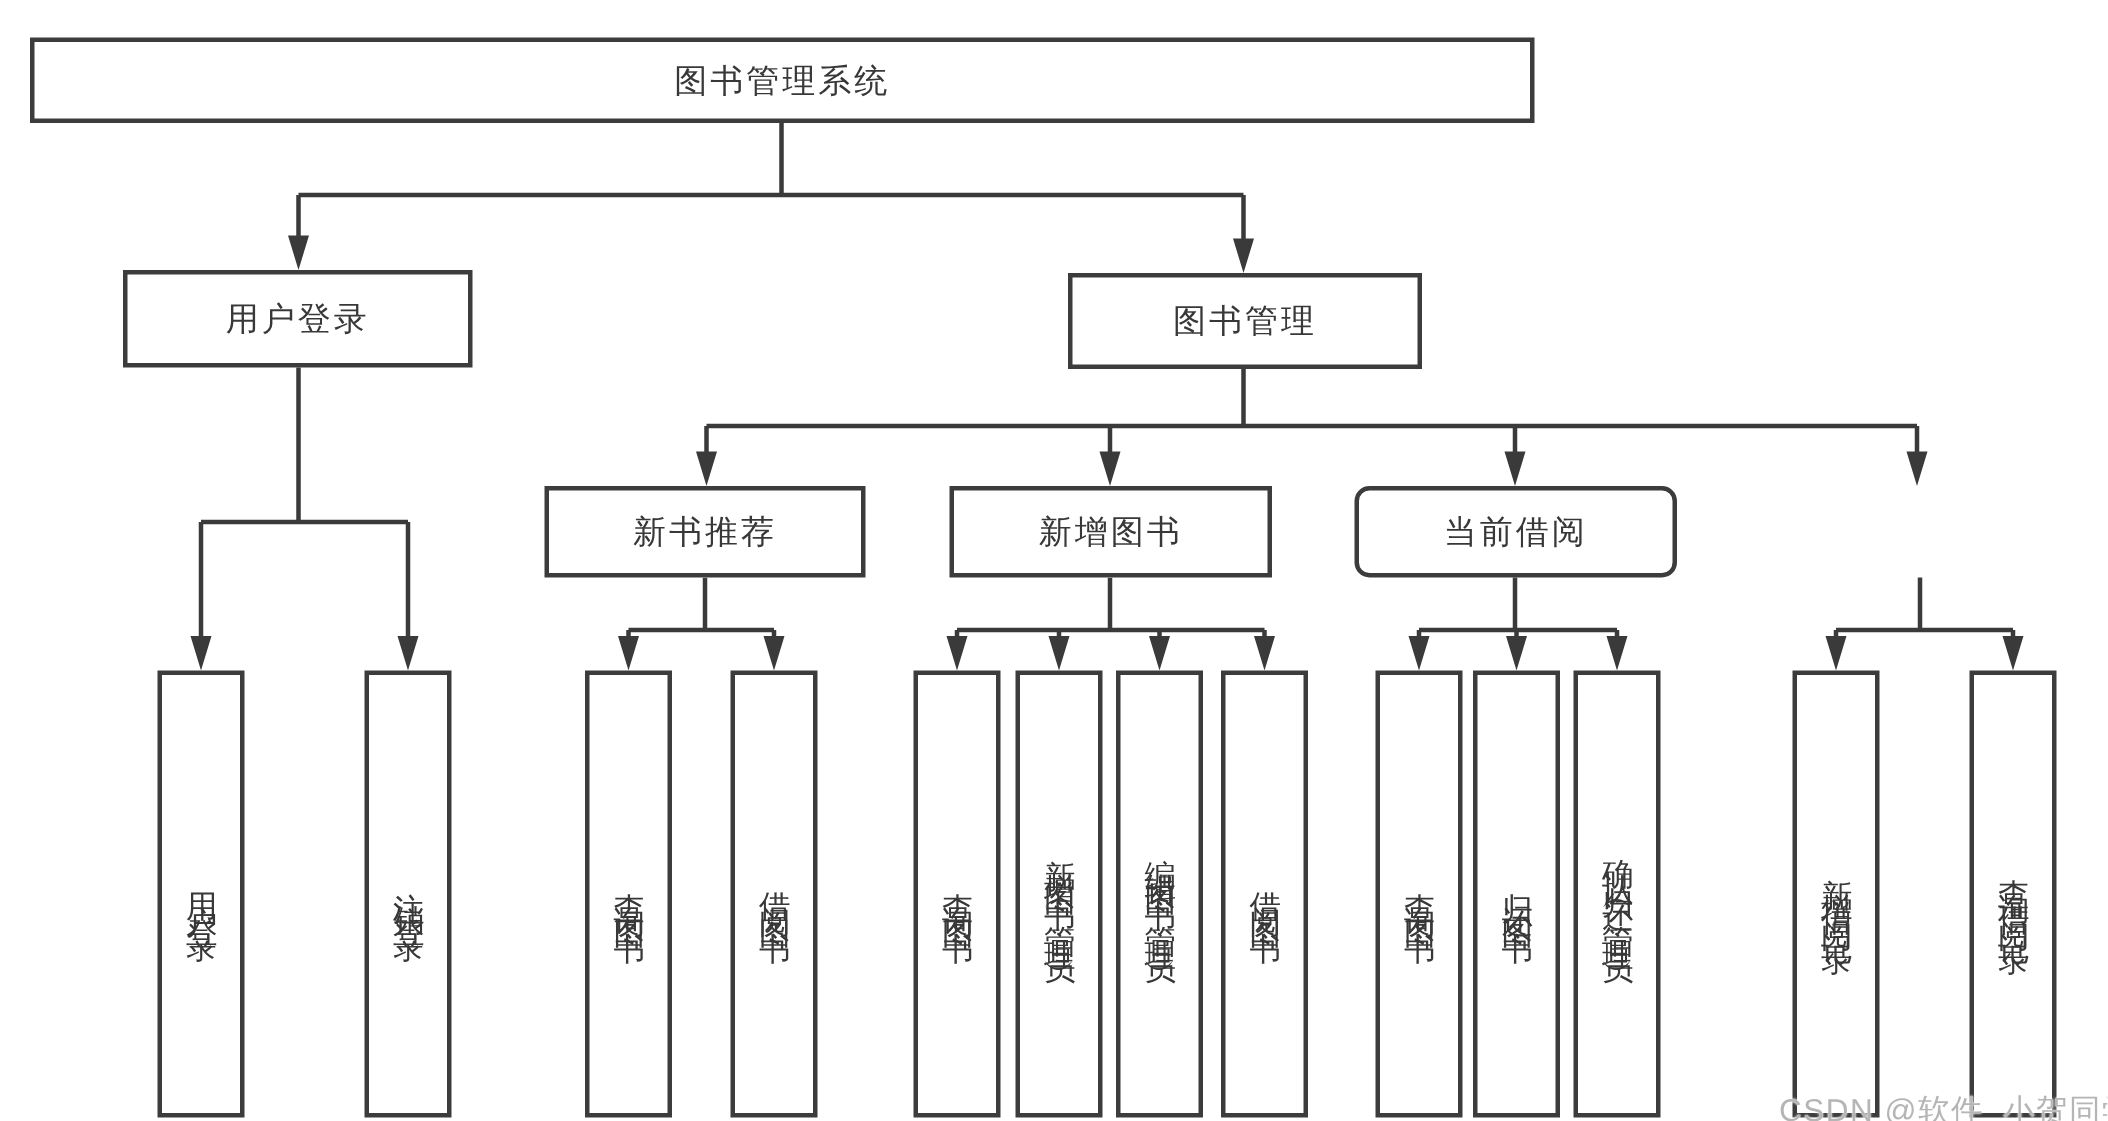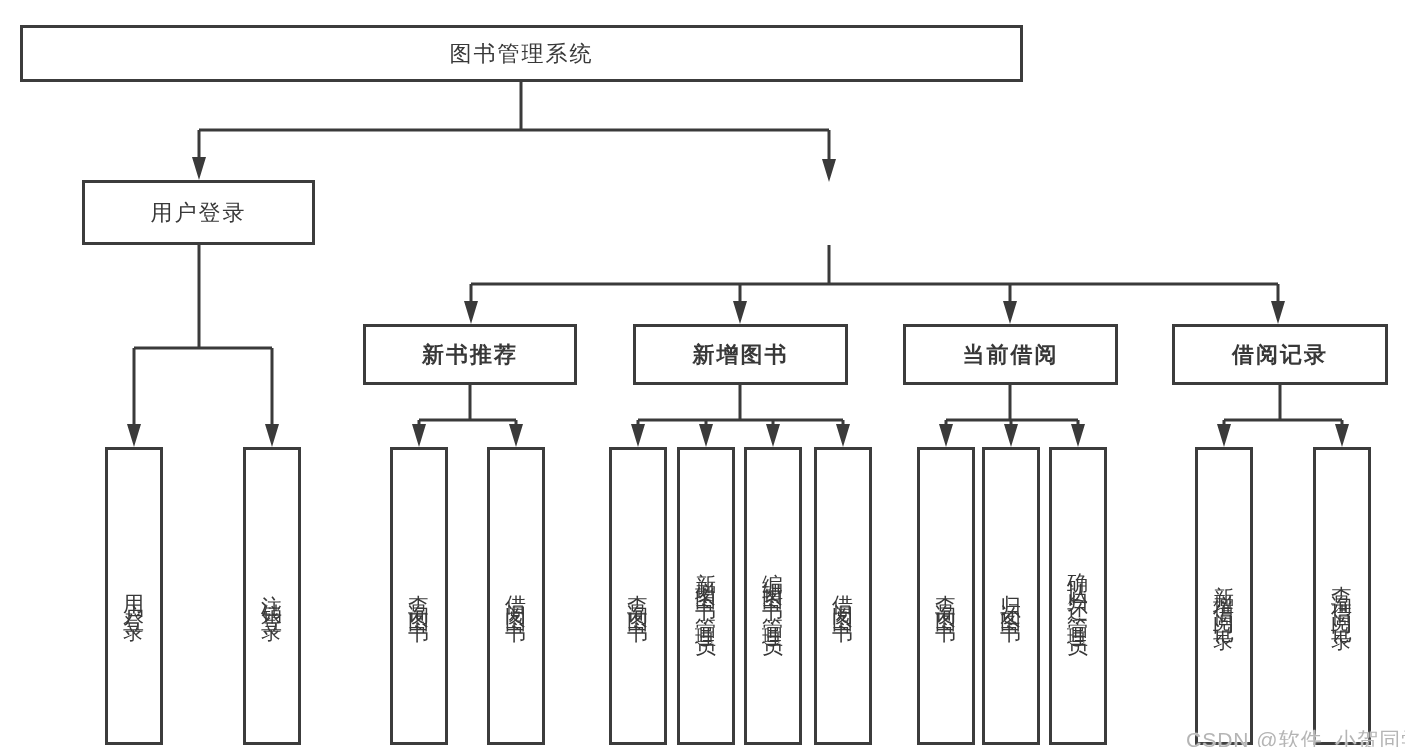--- a/index.html
+++ b/index.html
@@ -24,21 +24,21 @@
     box-sizing: border-box;
     background: #ffffff;
     border: 3px solid #3c3c3c;
     display: flex;
     align-items: center;
     justify-content: center;
     z-index: 2;
   }
   .lvl1 { font-size: 22px; letter-spacing: 2px; }
   .lvl2 { font-size: 22px; letter-spacing: 2px; }
-  .lvl3 { font-size: 22px; letter-spacing: 2px; font-weight: bold; }
+  .lvl3 { font-size: 22px; letter-spacing: 2px; }
   .leaf {
     top: 435px;
     height: 298px;
     width: 58px;
   }
   .vtext {
     writing-mode: vertical-rl;
     text-orientation: mixed;
     font-size: 21px;
     letter-spacing: 9px;
@@ -91,25 +91,25 @@
       M939 412 L953 412 L946 435 Z
       M1004 412 L1018 412 L1011 435 Z
       M1071 412 L1085 412 L1078 435 Z
       M1217 412 L1231 412 L1224 435 Z
       M1335 412 L1349 412 L1342 435 Z"></path>
   </svg>
 
   <div class="box lvl1" style="left:20px; top:13px; width:1003px; height:57px;">图书管理系统</div>
 
   <div class="box lvl2" style="left:82px; top:168px; width:233px; height:65px;">用户登录</div>
+  <div class="box lvl2" style="left:712px; top:170px; width:236px; height:64px;">图书管理</div>
 
   <div class="box lvl3" style="left:363px; top:312px; width:214px; height:61px;">新书推荐</div>
   <div class="box lvl3" style="left:633px; top:312px; width:215px; height:61px;">新增图书</div>
-  <div class="box lvl3" style="left:903px; top:312px; width:215px; height:61px;">当前借阅</div>
-  <div class="box lvl3" style="left:1172px; top:312px; width:216px; height:61px;">借阅记录</div>
+  <div class="box lvl3" style="left:903px; top:312px; width:215px; height:61px;border-radius:10px;">当前借阅</div>
 
   <div class="box leaf" style="left:105px;">
     <span class="vtext">用户登录</span>
   </div>
   <div class="box leaf" style="left:243px;">
     <span class="vtext">注销登录</span>
   </div>
 
   <div class="box leaf" style="left:390px;">
     <span class="vtext">查询图书</span>

